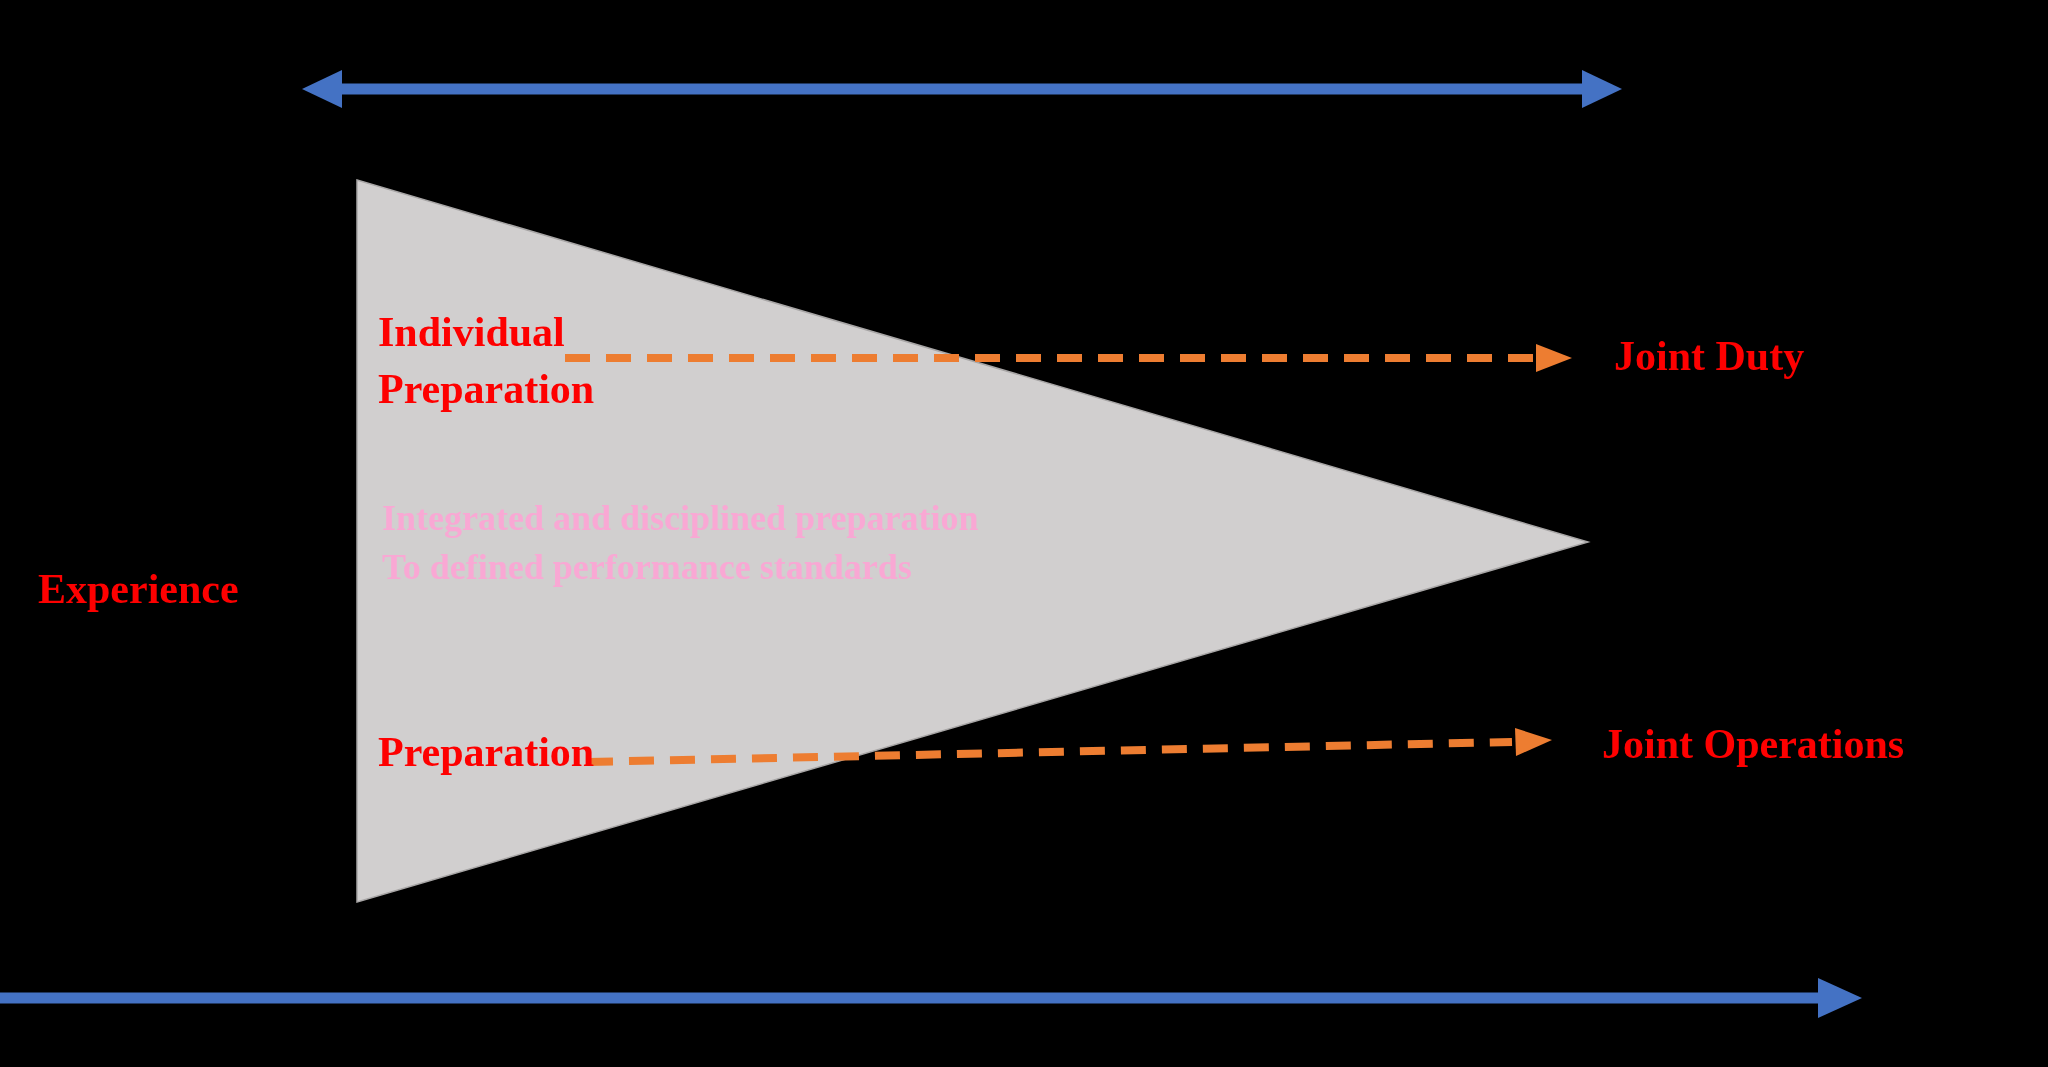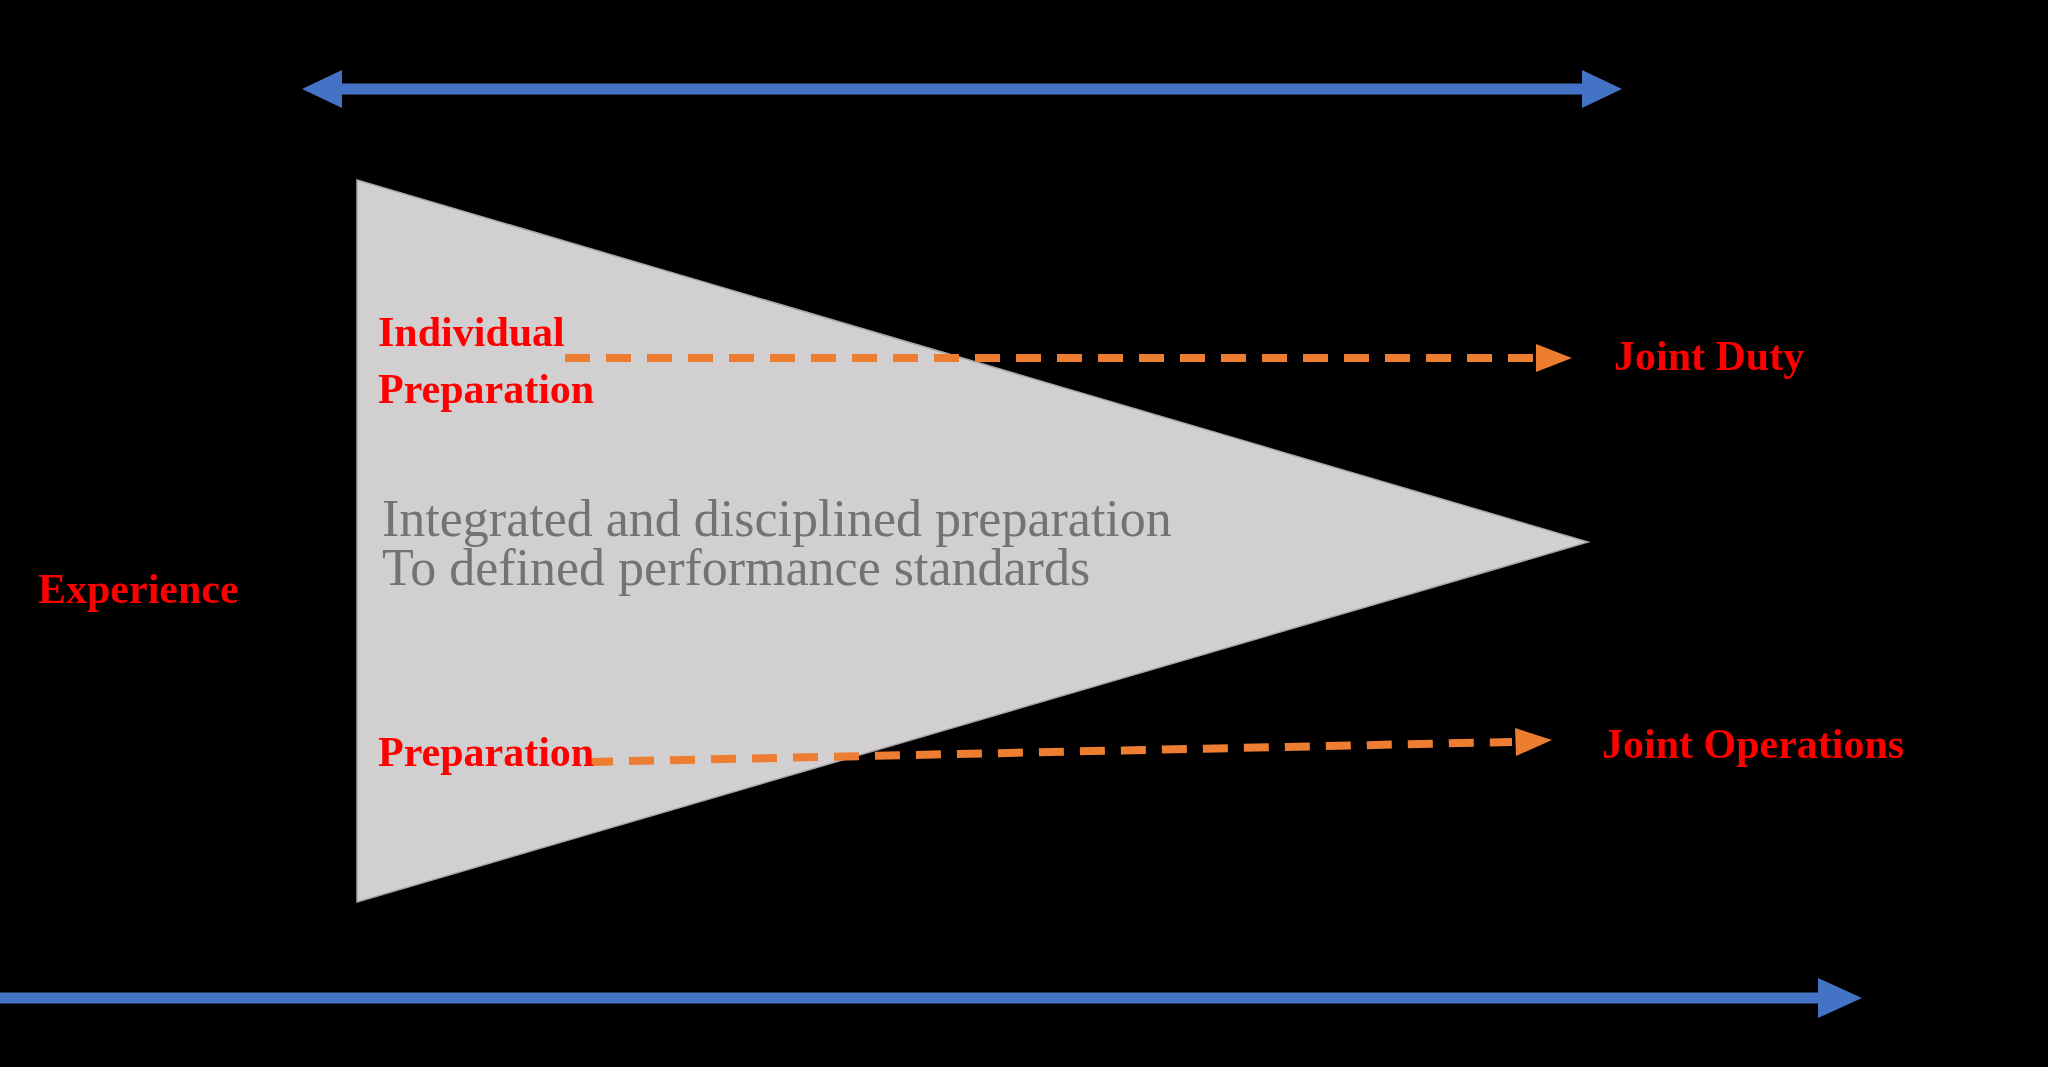--- a/index.html
+++ b/index.html
@@ -18,24 +18,24 @@
     font-weight: bold;
     font-size: 42px;
     line-height: 56px;
     color: #FE0000;
   }
   .label .ln { display: block; }
   .funnel-text {
     position: absolute;
     left: 382px;
     top: 494px;
-    font-size: 52px;
+    font-size: 36px;
     line-height: 49px;
-    font-weight: normal;
-    color: #737373;
+    font-weight: bold;
+    color: #f9a8d4;
     white-space: nowrap;
   }
   .lbl-individual  { left: 378px; top: 304px; line-height: 57px; }
   .lbl-collective  { left: 378px; top: 724px; }
   .lbl-experience  { left: 38px;  top: 561px; }
   .lbl-joint-duty  { left: 1606px; top: 328px; margin-left: 8px; }
   .lbl-joint-ops   { left: 1602px; top: 716px; text-align: center; }
 </style>
 </head>
 <body>

